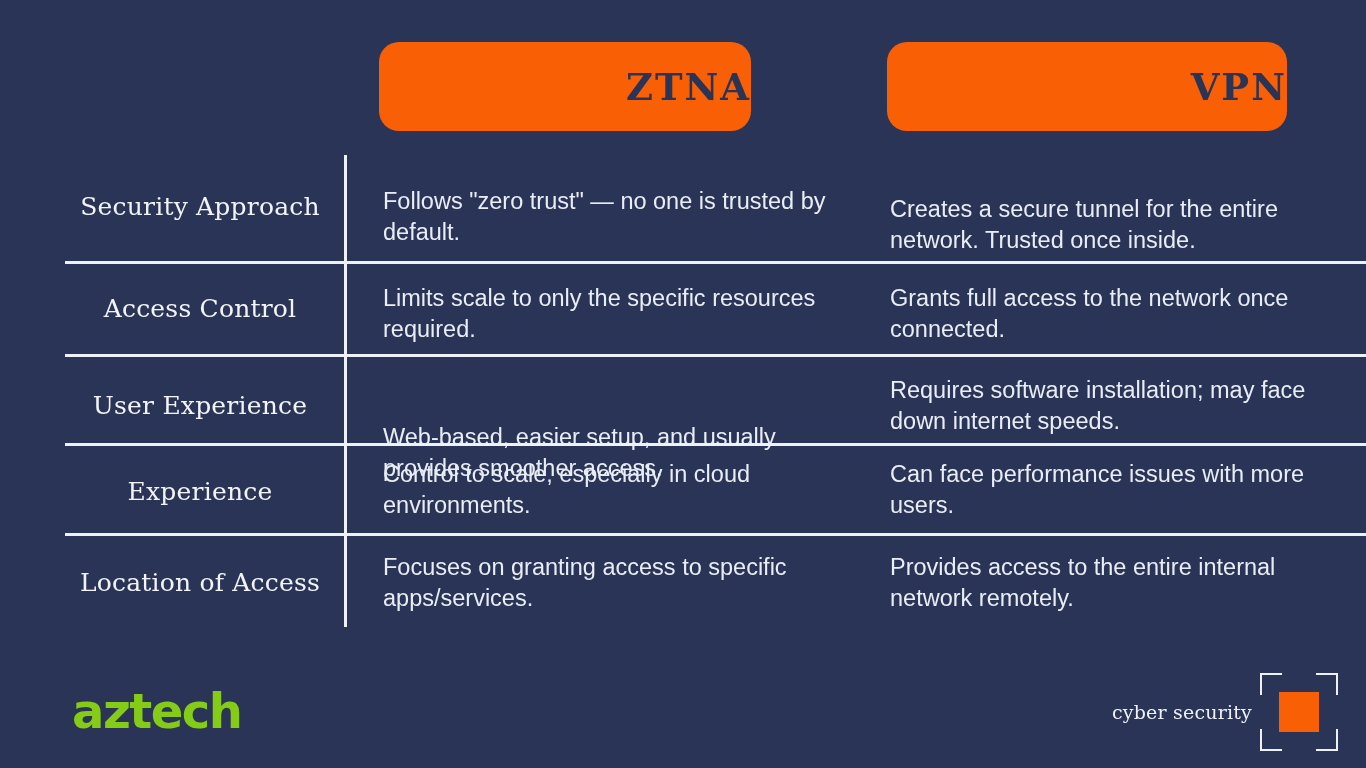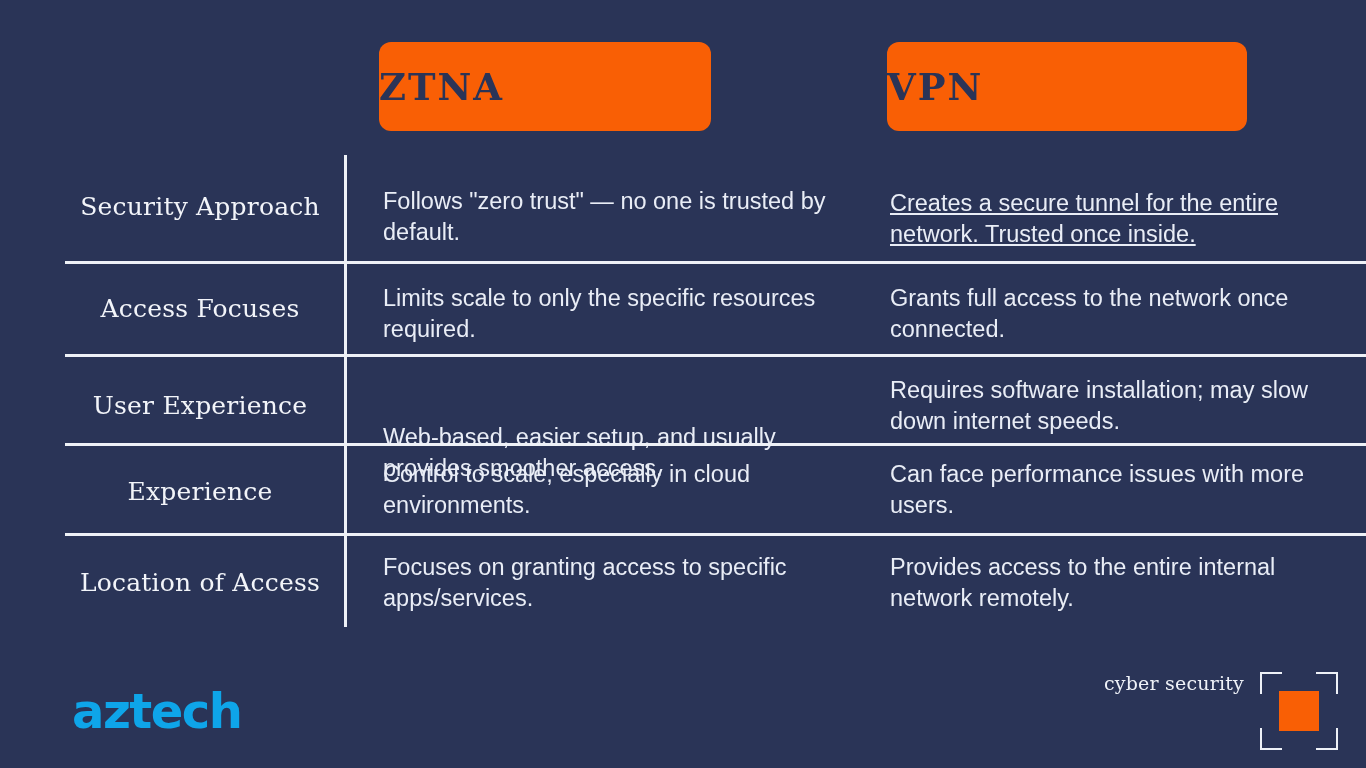--- a/index.html
+++ b/index.html
@@ -19,29 +19,30 @@
     position: relative;
     width: 1366px;
     height: 768px;
     background: #2a3457;
   }
 
   
   .pill {
     position: absolute;
     background: #f95f05;
-    border-radius: 12px;
+    border-radius: 20px;
     display: flex;
     align-items: center;
-    justify-content: flex-start;
+    justify-content: flex-end;
     color: #2a3457;
     font-family: "DejaVu Serif", "Liberation Serif", serif;
     font-weight: bold;
     font-size: 37px;
     letter-spacing: 2px;
+    padding-left: 40px;
   }
   #pill-ztna {
     left: 379px;
     top: 42px;
     width: 332px;
     height: 89px;
   }
   #pill-vpn {
     left: 887px;
     top: 42px;
@@ -116,31 +117,32 @@
 
   
   #logo {
     position: absolute;
     left: 72px;
     top: 687px;
     font-family: "DejaVu Sans", sans-serif;
     font-weight: bold;
     font-size: 48px;
     letter-spacing: -1.5px;
-    color: #0ea5e9;
+    color: #84cc16;
     line-height: 1;
   }
 
   #badge {
     position: absolute;
     right: 28px;
     top: 672px;
     height: 80px;
     display: flex;
-    gap: 16px;
+    align-items: center;
+    gap: 8px;
   }
   #badge-label {
     font-family: "DejaVu Serif", "Liberation Serif", serif;
     font-size: 19px;
     color: #eef1f7;
     white-space: nowrap;
     letter-spacing: 0.2px;
   }
   #badge-mark {
     position: relative;
@@ -180,35 +182,35 @@
     <span>VPN</span>
   </div>
 
   <div id="table">
 
     <div class="vdivider"></div>
 
     <div class="row">
       <div class="cell-label" style="top:38px;">Security Approach</div>
       <div class="cell-ztna" style="top:31px;">Follows "zero trust" — no one is trusted by default.</div>
-      <div class="cell-vpn" style="top:33px;text-decoration:underline;">Creates a secure tunnel for the entire network. Trusted once inside.</div>
+      <div class="cell-vpn" style="top:39px;">Creates a secure tunnel for the entire network. Trusted once inside.</div>
     </div>
     <div class="rowline" style="top:106px;"></div>
 
     <div class="row">
-      <div class="cell-label" style="top:140px;">Access Focuses</div>
+      <div class="cell-label" style="top:140px;">Access Control</div>
       <div class="cell-ztna" style="top:128px;">Limits scale to only the specific resources required.</div>
       <div class="cell-vpn" style="top:128px;">Grants full access to the network once connected.</div>
     </div>
     <div class="rowline" style="top:199px;"></div>
 
     <div class="row">
       <div class="cell-label" style="top:237px;">User Experience</div>
       <div class="cell-ztna" style="top:236px;margin-top:31px;">Web-based, easier setup, and usually provides smoother access.</div>
-      <div class="cell-vpn" style="top:220px;">Requires software installation; may slow down internet speeds.</div>
+      <div class="cell-vpn" style="top:220px;">Requires software installation; may face down internet speeds.</div>
     </div>
     <div class="rowline" style="top:288px;"></div>
 
     <div class="row">
       <div class="cell-label" style="top:323px;">Experience</div>
       <div class="cell-ztna" style="top:304px;">Control to scale, especially in cloud environments.</div>
       <div class="cell-vpn" style="top:304px;">Can face performance issues with more users.</div>
     </div>
     <div class="rowline" style="top:378px;"></div>
 

